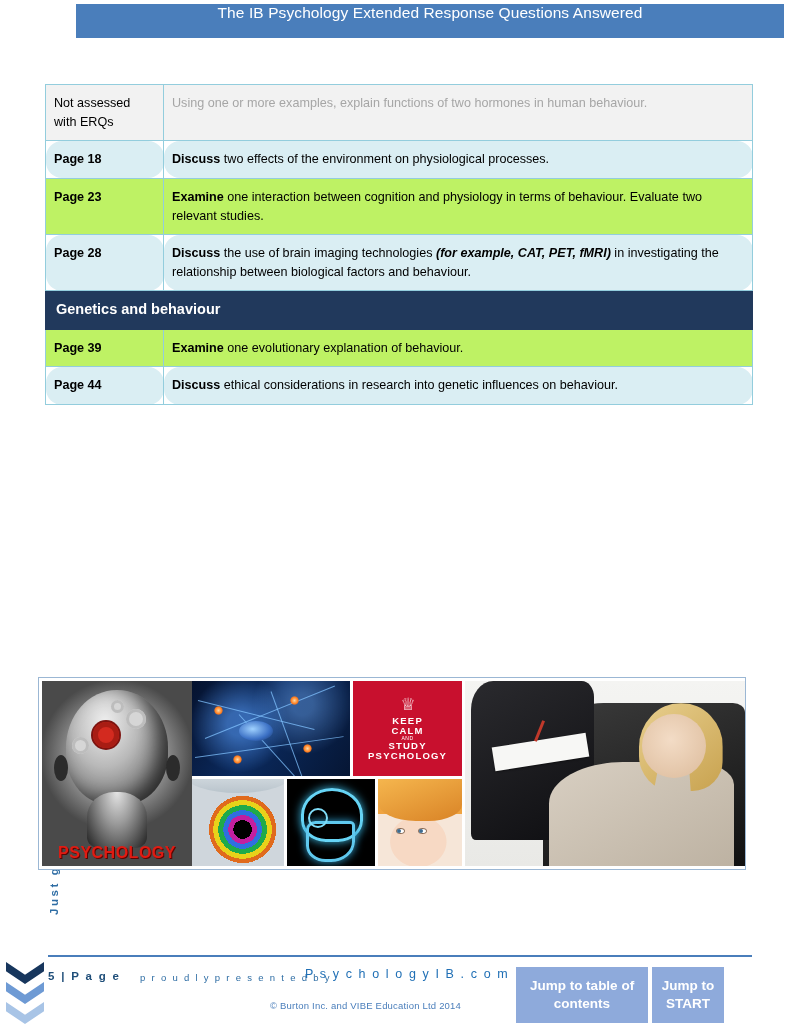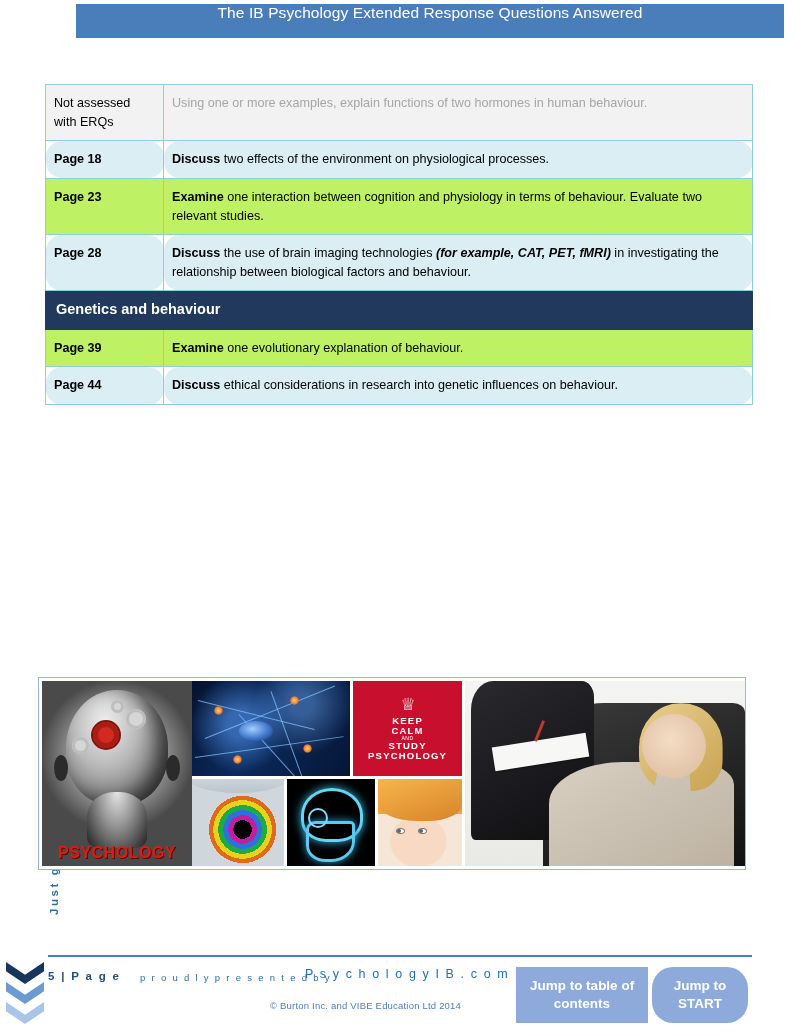--- a/index.html
+++ b/index.html
@@ -320,21 +320,21 @@
     position: absolute; left: 270px; top: 1000px;
     font-size: 9.5px; color: #4a7ebb; letter-spacing: .2px; white-space: nowrap;
   }
   .jump-btn {
     position: absolute; background: #8eaadb; color: #ffffff;
     font-weight: bold; font-size: 13.5px; line-height: 1.35;
     display: flex; align-items: center; justify-content: center;
     text-align: center;
   }
   .jump-toc { left: 516px; top: 967px; width: 132px; height: 56px; }
-  .jump-start { left: 652px; top: 967px; width: 96px; height: 56px; border-radius: 21px; }
+  .jump-start { left: 652px; top: 967px; width: 72px; height: 56px; }
 </style>
 </head>
 <body>
 
 <div class="title-bar">
   <span>The IB Psychology Extended Response Questions Answered</span>
 </div>
 
 <div class="side-text">Just give me the answers!</div>
 

